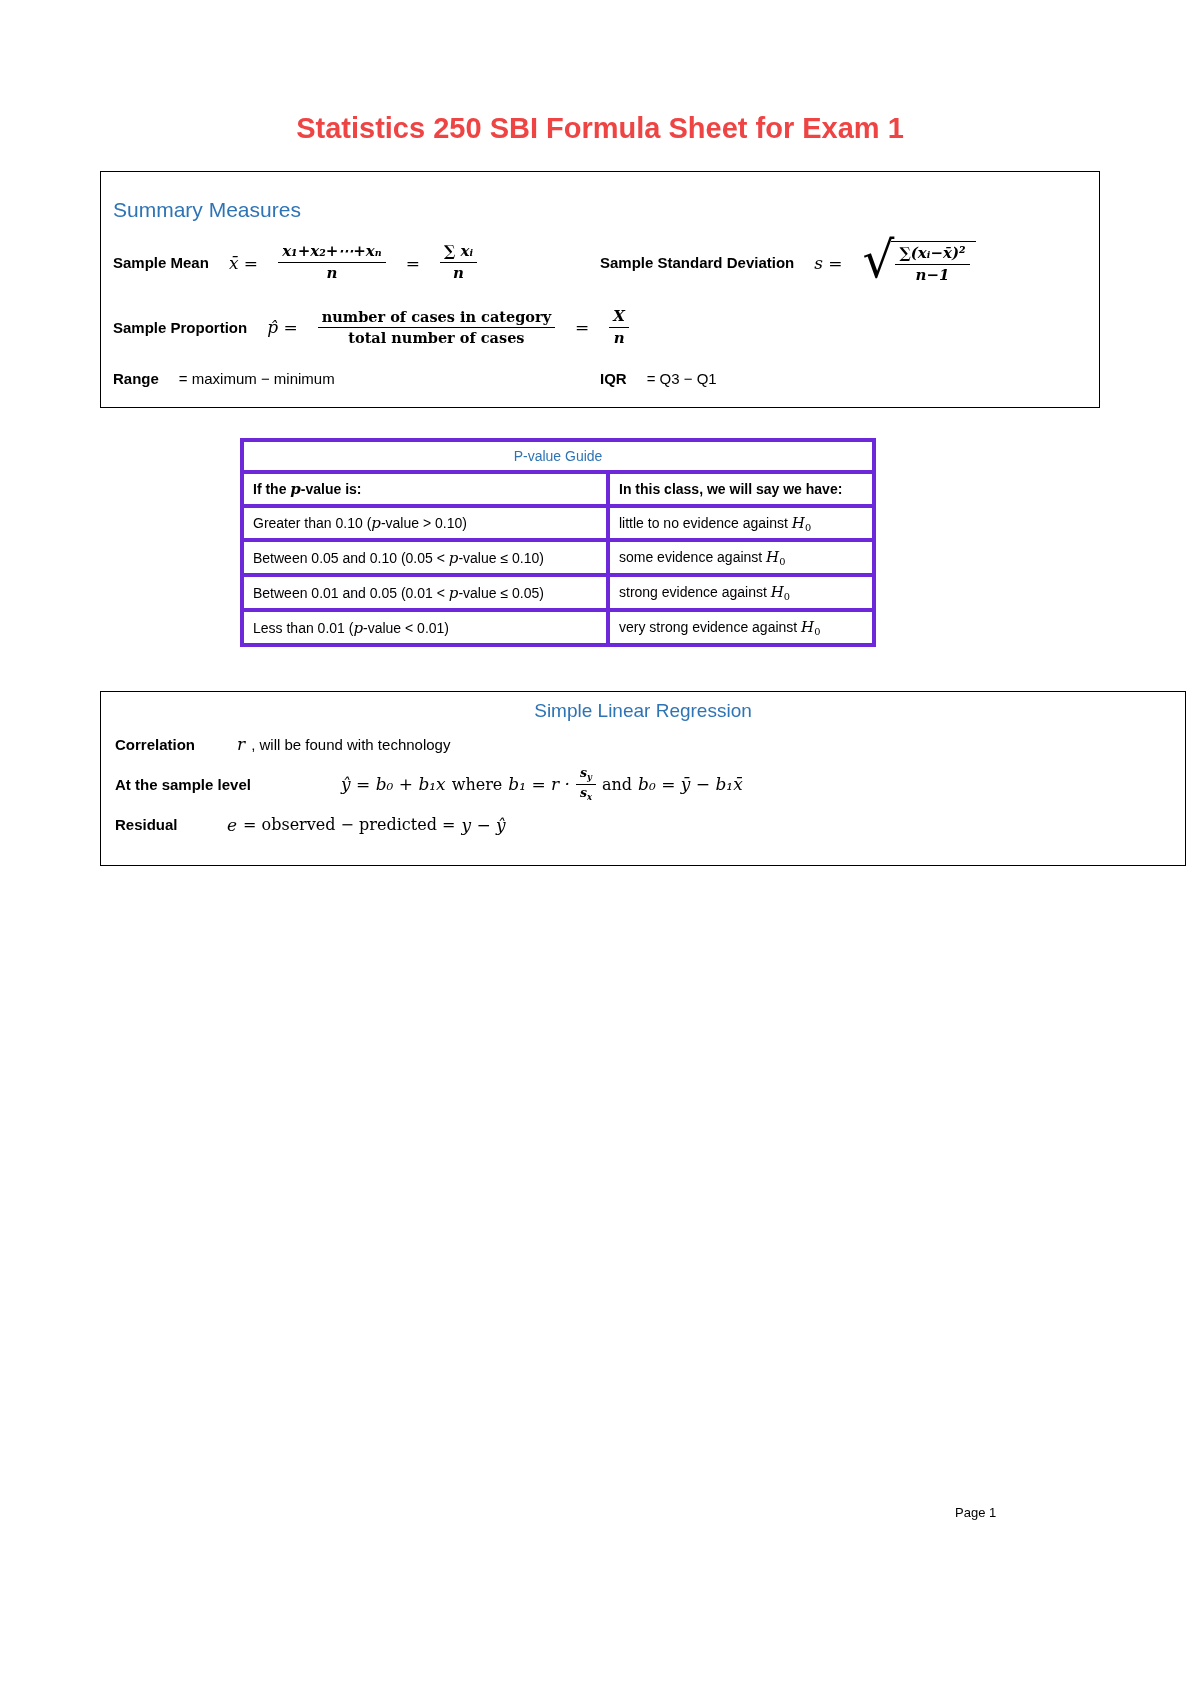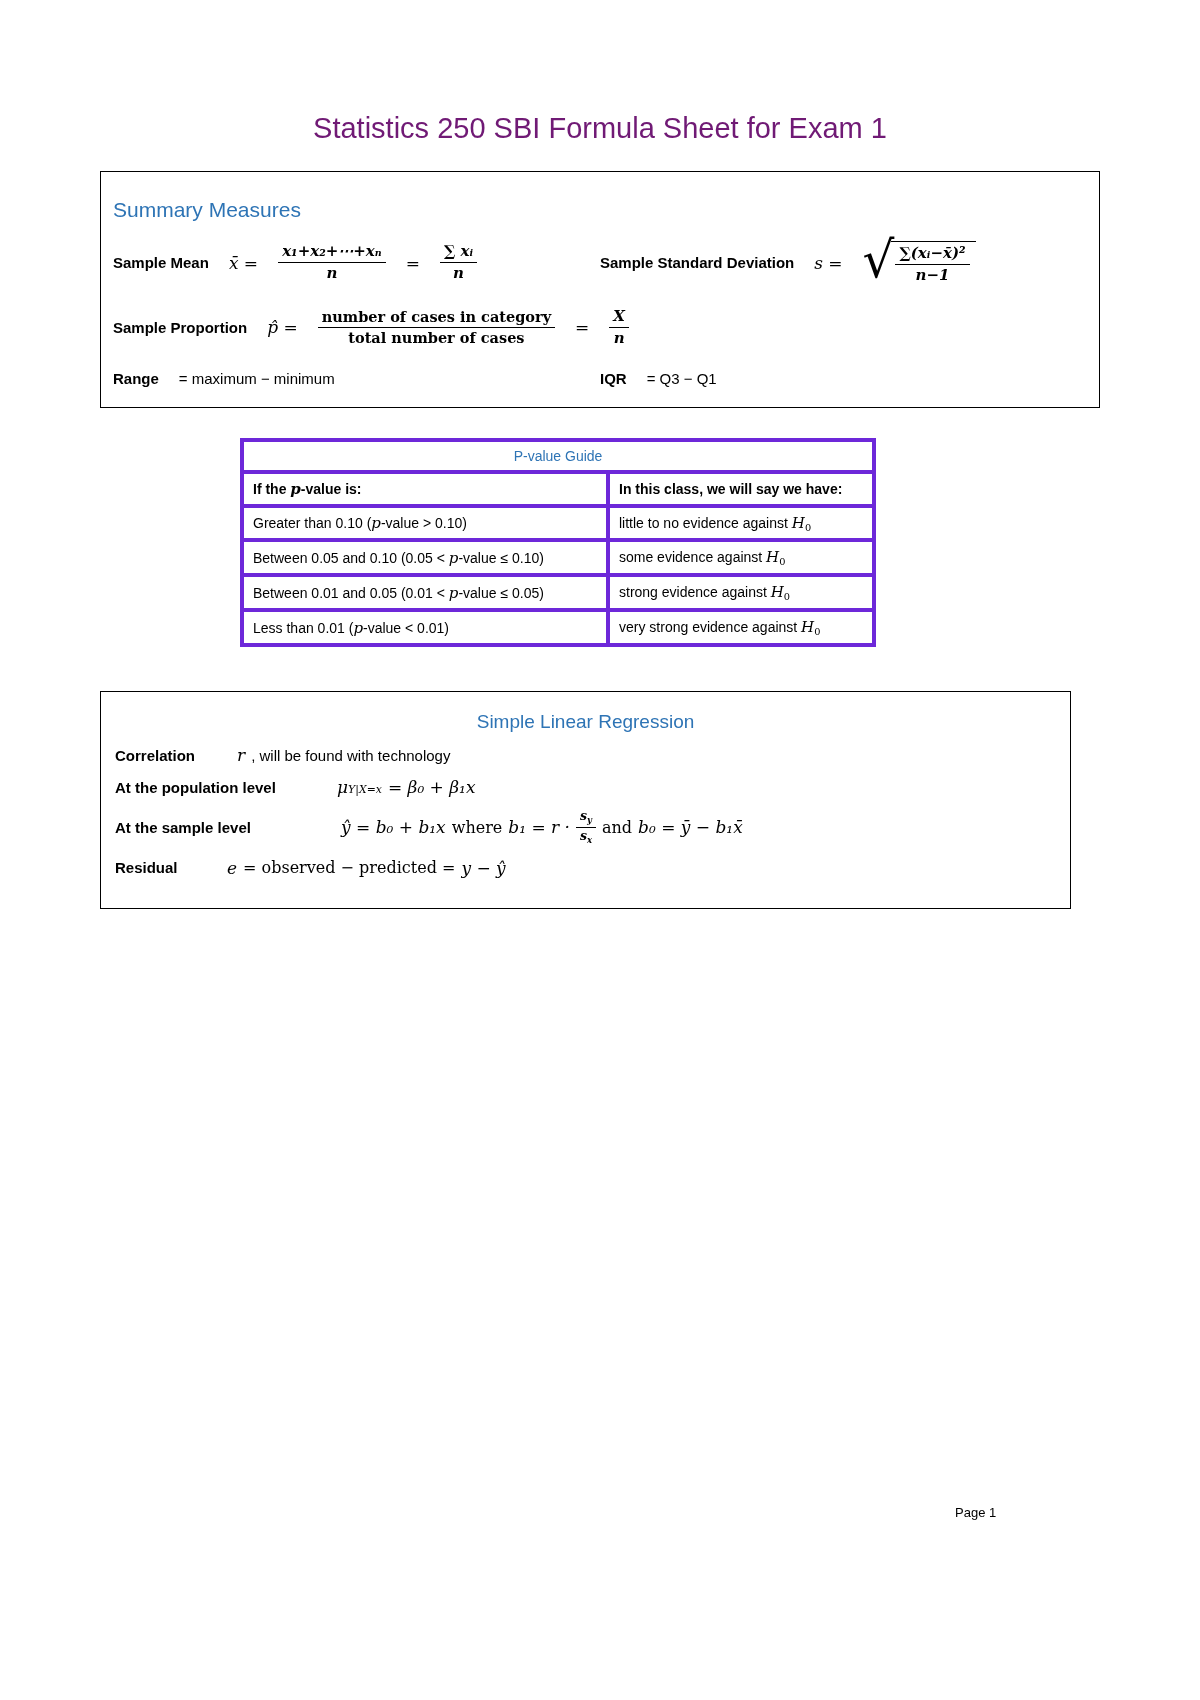--- a/index.html
+++ b/index.html
@@ -3,21 +3,21 @@
 <meta charset="utf-8">
 <style>
   * { margin:0; padding:0; box-sizing:border-box; }
   html,body { background:#ffffff; }
   .page {
     position:relative; width:1200px; height:1700px; background:#fff;
     color:#000; font-family:"Liberation Sans", sans-serif; overflow:hidden;
   }
   .doc-title {
     margin:112px 0 26px; text-align:center;
-    font-size:29px; font-weight:400; color:#701a75;
+    font-size:29px; font-weight:700; color:#ef4444;
     font-family:"Liberation Sans", sans-serif;
   }
   .box { border:1px solid #000; background:#fff; }
 
   
   .summary-box { margin:0 100px; padding:10px 12px 16px; }
   .section-heading { font-size:21px; font-weight:400; color:#2E74B5; margin:16px 0 18px; }
   .srow { display:flex; align-items:center; margin-bottom:22px; }
   .srow:last-child { margin-bottom:4px; }
   .half { display:flex; align-items:center; gap:20px; flex:0 0 50%; }
@@ -46,21 +46,21 @@
 
   
   .pv-table { border-collapse:collapse; margin:30px 0 0 240px; }
   .pv-table td { border:4px solid #6d28d9; font-size:14px; padding:6px 9px; vertical-align:middle; background:#fff; }
   .pv-title-cell { text-align:center; font-size:19px; color:#2E74B5; padding:6px 0 7px; }
   .pv-head td { font-weight:700; }
   .col-left  { width:366px; }
   .col-right { width:266px; }
 
   
-  .slr-box { margin:44px 0 0 100px; width:971px; padding:19px 14px 18px; }
+  .slr-box { margin:44px 0 0 100px; width:1086px; padding:8px 14px 18px; }
   .slr-title { text-align:center; font-size:19px; font-weight:400; color:#2E74B5; margin-bottom:12px; }
   .reg-row { display:flex; align-items:center; margin:12px 0; column-gap:6px; }
   .lbl-corr { width:116px; } .lbl-pop { width:216px; } .lbl-samp { width:220px; } .lbl-res { width:106px; }
 
   .page-number { position:absolute; top:1505px; left:955px; font-size:13px; }
 </style>
 </head>
 <body>
 
 <div class="page">
@@ -159,28 +159,20 @@
 
   <section class="box slr-box">
     <h2 class="slr-title">Simple Linear Regression</h2>
 
     <div class="reg-row">
       <span class="lbl lbl-corr">Correlation</span>
       <span class="math">r</span>
       <span class="plain">, will be found with technology</span>
     </div>
 
-    <div class="reg-row">
-      <span class="lbl lbl-pop">At the population level</span>
-      <span class="mgroup">
-        <span class="math">μ</span>
-          <span class="math msubit">Y|X=x</span>
-      </span>
-      <span class="math">= β₀ + β₁x</span>
-    </div>
 
     <div class="reg-row">
       <span class="lbl lbl-samp">At the sample level</span>
       <span class="math">ŷ = b₀ + b₁x</span>
       <span class="mathup">where</span>
       <span class="math">b₁ = r ·</span>
       <span class="frac small math">
         <span class="num"><span>s</span><span class="msubit">y</span></span>
         <span class="den"><span>s</span><span class="msubit">x</span></span>
       </span>

